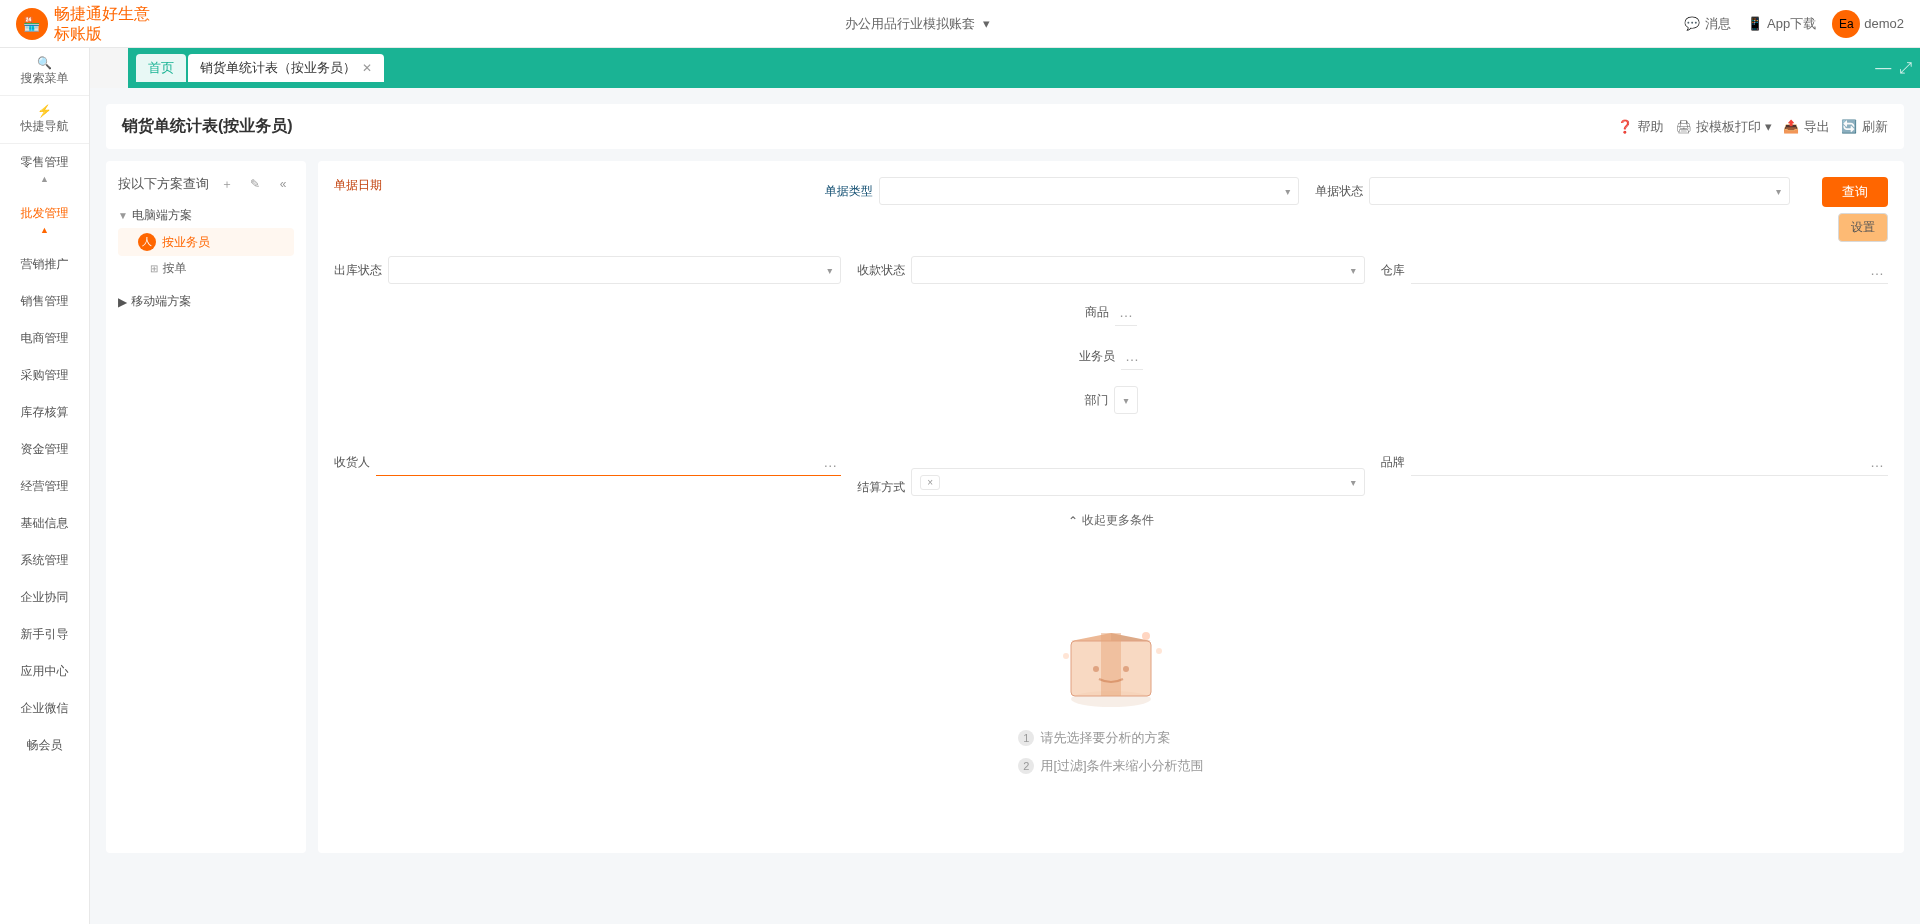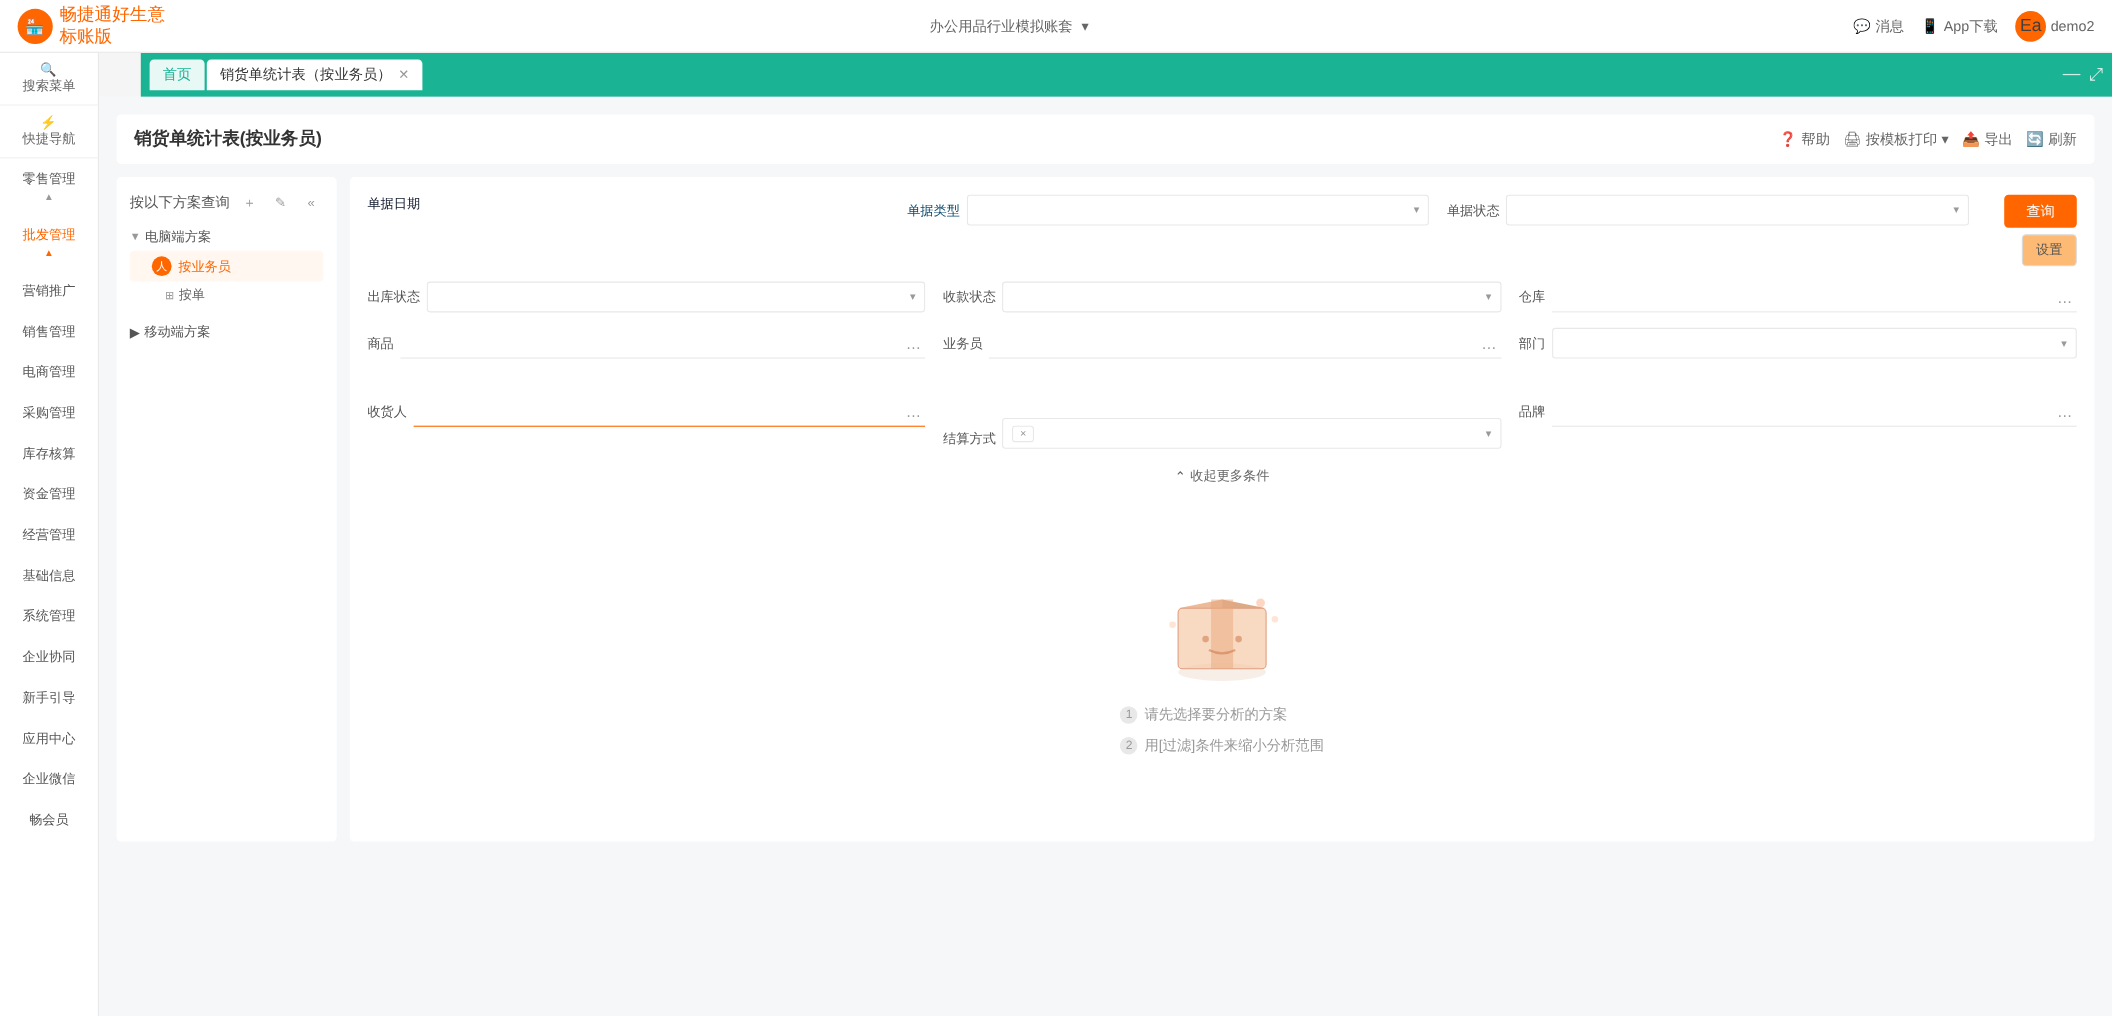--- a/index.html
+++ b/index.html
@@ -16,21 +16,21 @@
       border-bottom: 1px solid #e8e8e8;
       z-index: 100;
     }
     .top-bar-left { display: flex; align-items: center; gap: 8px; }
     .logo-area { display: flex; align-items: center; gap: 6px; }
     .logo-icon { width: 32px; height: 32px; background: #ff6600; border-radius: 50%; display: flex; align-items: center; justify-content: center; color: white; font-size: 14px; font-weight: bold; }
     .logo-text { font-size: 16px; color: #ff6600; line-height: 1.2; }
     .top-bar-center { display: flex; align-items: center; gap: 8px; color: #666; font-size: 13px; }
     .top-bar-right { display: flex; align-items: center; gap: 16px; color: #666; font-size: 13px; }
     .top-right-item { display: flex; align-items: center; gap: 4px; cursor: pointer; }
-    .avatar { width: 28px; height: 28px; border-radius: 50%; background: #ff6600; display: flex; align-items: center; justify-content: center; color: #404040; font-size: 16px; overflow: hidden; }
+    .avatar { width: 28px; height: 28px; border-radius: 50%; background: #ff6600; display: flex; align-items: center; justify-content: center; color: #000000; font-size: 12px; overflow: hidden; }
 
     
     .main-layout { display: flex; flex: 1; overflow: hidden; }
 
     
     .sidebar {
       width: 90px;
       background: #fff;
       border-right: 1px solid #e8e8e8;
       display: flex;
@@ -292,21 +292,21 @@
                 <span>移动端方案</span>
               </div>
             </div>
           </div>
         </div>
 
         <div class="right-panel">
 
           <div style="display:flex; gap:16px; margin-bottom:14px; align-items:flex-start;">
             <div style="display:flex; align-items:center; gap:6px; flex:1;">
-              <span style="font-size:12px;color:#0f172a;white-space:nowrap;">单据日期</span>
+              <span style="font-size:12px;color:#c2410c;white-space:nowrap;">单据日期</span>
             </div>
             <div style="display:flex; align-items:center; gap:6px; flex:1;">
               <span style="font-size:12px;color:#0c4a6e;white-space:nowrap;">单据类型</span>
               <div class="filter-dropdown" style="flex:1;">
                 <span></span>
                 <span class="filter-dropdown-arrow">▾</span>
               </div>
             </div>
             <div style="display:flex; align-items:center; gap:6px; flex:1;">
               <span style="font-size:12px;color:#555;white-space:nowrap;">单据状态</span>
@@ -337,21 +337,21 @@
               </div>
             </div>
             <div style="display:flex; align-items:center; gap:6px; flex:1;">
               <span style="font-size:12px;color:#555;white-space:nowrap;">仓库</span>
               <div style="flex:1; border-bottom:1px solid #e8e8e8; height:28px; display:flex; align-items:center; justify-content:flex-end; padding:0 4px;">
                 <span class="filter-dots">…</span>
               </div>
             </div>
           </div>
 
-          <div style="display:flex; gap:16px; margin-bottom:14px; align-items:center;">
+          <div style="display:flex; gap:16px; margin-bottom:14px; align-items:center;flex-direction:column;">
             <div style="display:flex; align-items:center; gap:6px; flex:1;">
               <span style="font-size:12px;color:#555;white-space:nowrap;">商品</span>
               <div style="flex:1; border-bottom:1px solid #e8e8e8; height:28px; display:flex; align-items:center; justify-content:flex-end; padding:0 4px;">
                 <span class="filter-dots">…</span>
               </div>
             </div>
             <div style="display:flex; align-items:center; gap:6px; flex:1;">
               <span style="font-size:12px;color:#555;white-space:nowrap;">业务员</span>
               <div style="flex:1; border-bottom:1px solid #e8e8e8; height:28px; display:flex; align-items:center; justify-content:flex-end; padding:0 4px;">
                 <span class="filter-dots">…</span>

